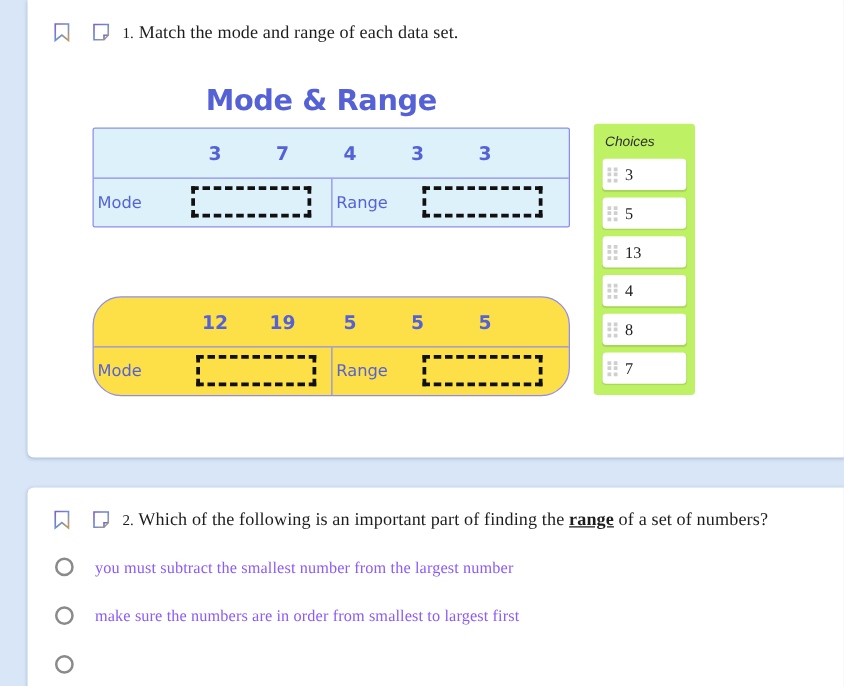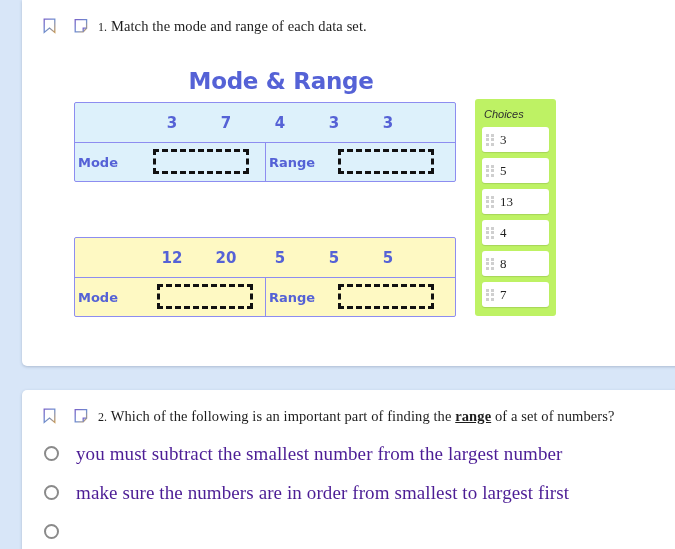--- a/index.html
+++ b/index.html
@@ -57,42 +57,42 @@
 
   
   .worksheet {
     position: relative;
     margin-top: 8px;
     height: 280px;
   }
 
   .ws-title {
     position: absolute;
-    left: 68px;
+    left: 44px;
     top: 24px;
     width: 382px;
     text-align: center;
     font-family: "DejaVu Sans", sans-serif;
     font-size: 23px;
     font-weight: bold;
     color: #5562d6;
     letter-spacing: -0.3px;
   }
 
   .dtable {
     position: absolute;
     left: 52px;
     width: 382px;
     border: 1.6px solid #8d8df0;
     border-radius: 2px;
   }
   #table-1 { top: 58px; }
   #table-2 { top: 193px; }
   .dtable.blue  { background: #ddf1fb; }
-  .dtable.lilac { background: #fef9c3; }
+  .dtable.lilac { background: #fde047; border-radius: 23px; }
 
   .row-values {
     height: 40px;
     border-bottom: 1.6px solid #8d8df0;
     display: flex;
     align-items: center;
     justify-content: center;
     gap: 0;
   }
   .row-values .num {
@@ -112,21 +112,21 @@
   }
   .half {
     width: 50%;
     display: flex;
     align-items: center;
     position: relative;
   }
   .half + .half { border-left: 1.6px solid #8d8df0; }
   .cell-label {
     font-family: "DejaVu Sans", sans-serif;
-    font-weight: bold;
+    font-weight: normal;
     font-size: 13px;
     color: #5562d6;
     padding-left: 3px;
     white-space: nowrap;
   }
   .dropzone {
     position: absolute;
     top: 6px;
     height: 25px;
     width: 96px;
@@ -190,22 +190,22 @@
     height: 39px;
   }
   .radio {
     width: 15px; height: 15px;
     border: 2px solid #8a8a8a;
     border-radius: 50%;
     flex: 0 0 auto;
     background: #fff;
   }
   .opt-label {
-    font-size: 19px;
-    color: #4c1d95;
+    font-size: 13px;
+    color: #8b5cf6;
     padding-left: 17px;
     letter-spacing: 0.1px;
   }
 
   svg { display: block; }
 </style>
 </head>
 <body>
 
 <div class="page">
@@ -267,21 +267,21 @@
             <span class="cell-label">Range</span>
             <div class="dropzone" id="zone-1b"></div>
           </div>
         </div>
       </div>
 
       <div class="dtable lilac" id="table-2">
         <div class="row-values">
           <div class="numwrap">
             <span class="num">12</span>
-            <span class="num">20</span>
+            <span class="num">19</span>
             <span class="num">5</span>
             <span class="num">5</span>
             <span class="num">5</span>
           </div>
         </div>
         <div class="row-answer">
           <div class="half">
             <span class="cell-label">Mode</span>
             <div class="dropzone" id="zone-2a"></div>
           </div>

